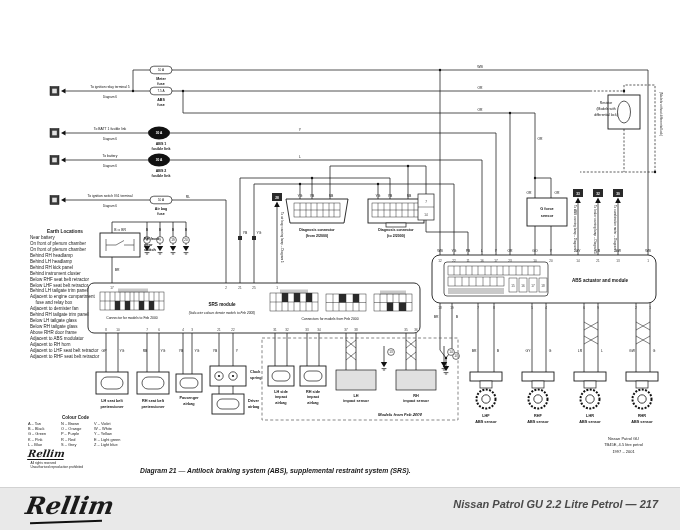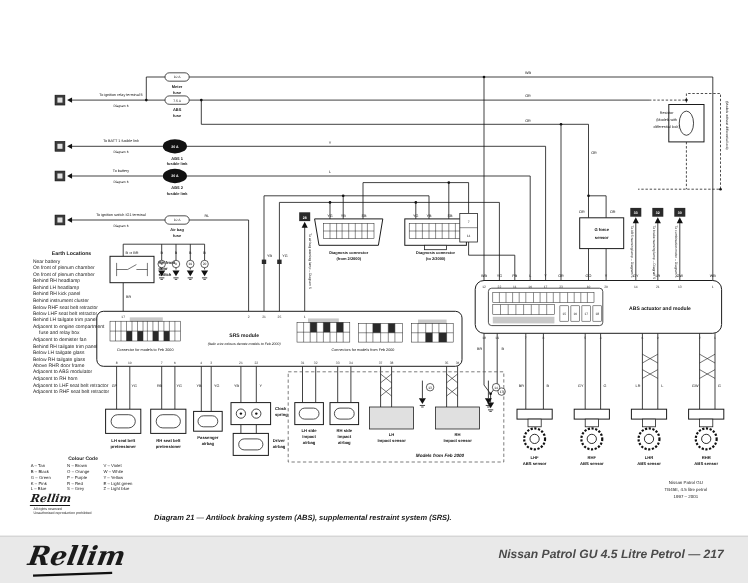--- a/index.html
+++ b/index.html
@@ -569,14 +569,14 @@
   <div>Nissan Patrol GU</div>
   <div>TB45E, 4.5 litre petrol</div>
   <div>1997 – 2001</div>
 </div>
 
 <div class="htext" id="caption">Diagram 21 — Antilock braking system (ABS), supplemental restraint system (SRS).</div>
 
 <div id="band">
   <div class="biglogo">Rellim</div>
   <div class="swash"></div>
-  <div class="right">Nissan Patrol GU 4.5 Litre Petrol — 217</div>
+  <div class="right">Nissan Patrol GU 2.2 Litre Petrol — 217</div>
 </div>
 
 </body></html>

